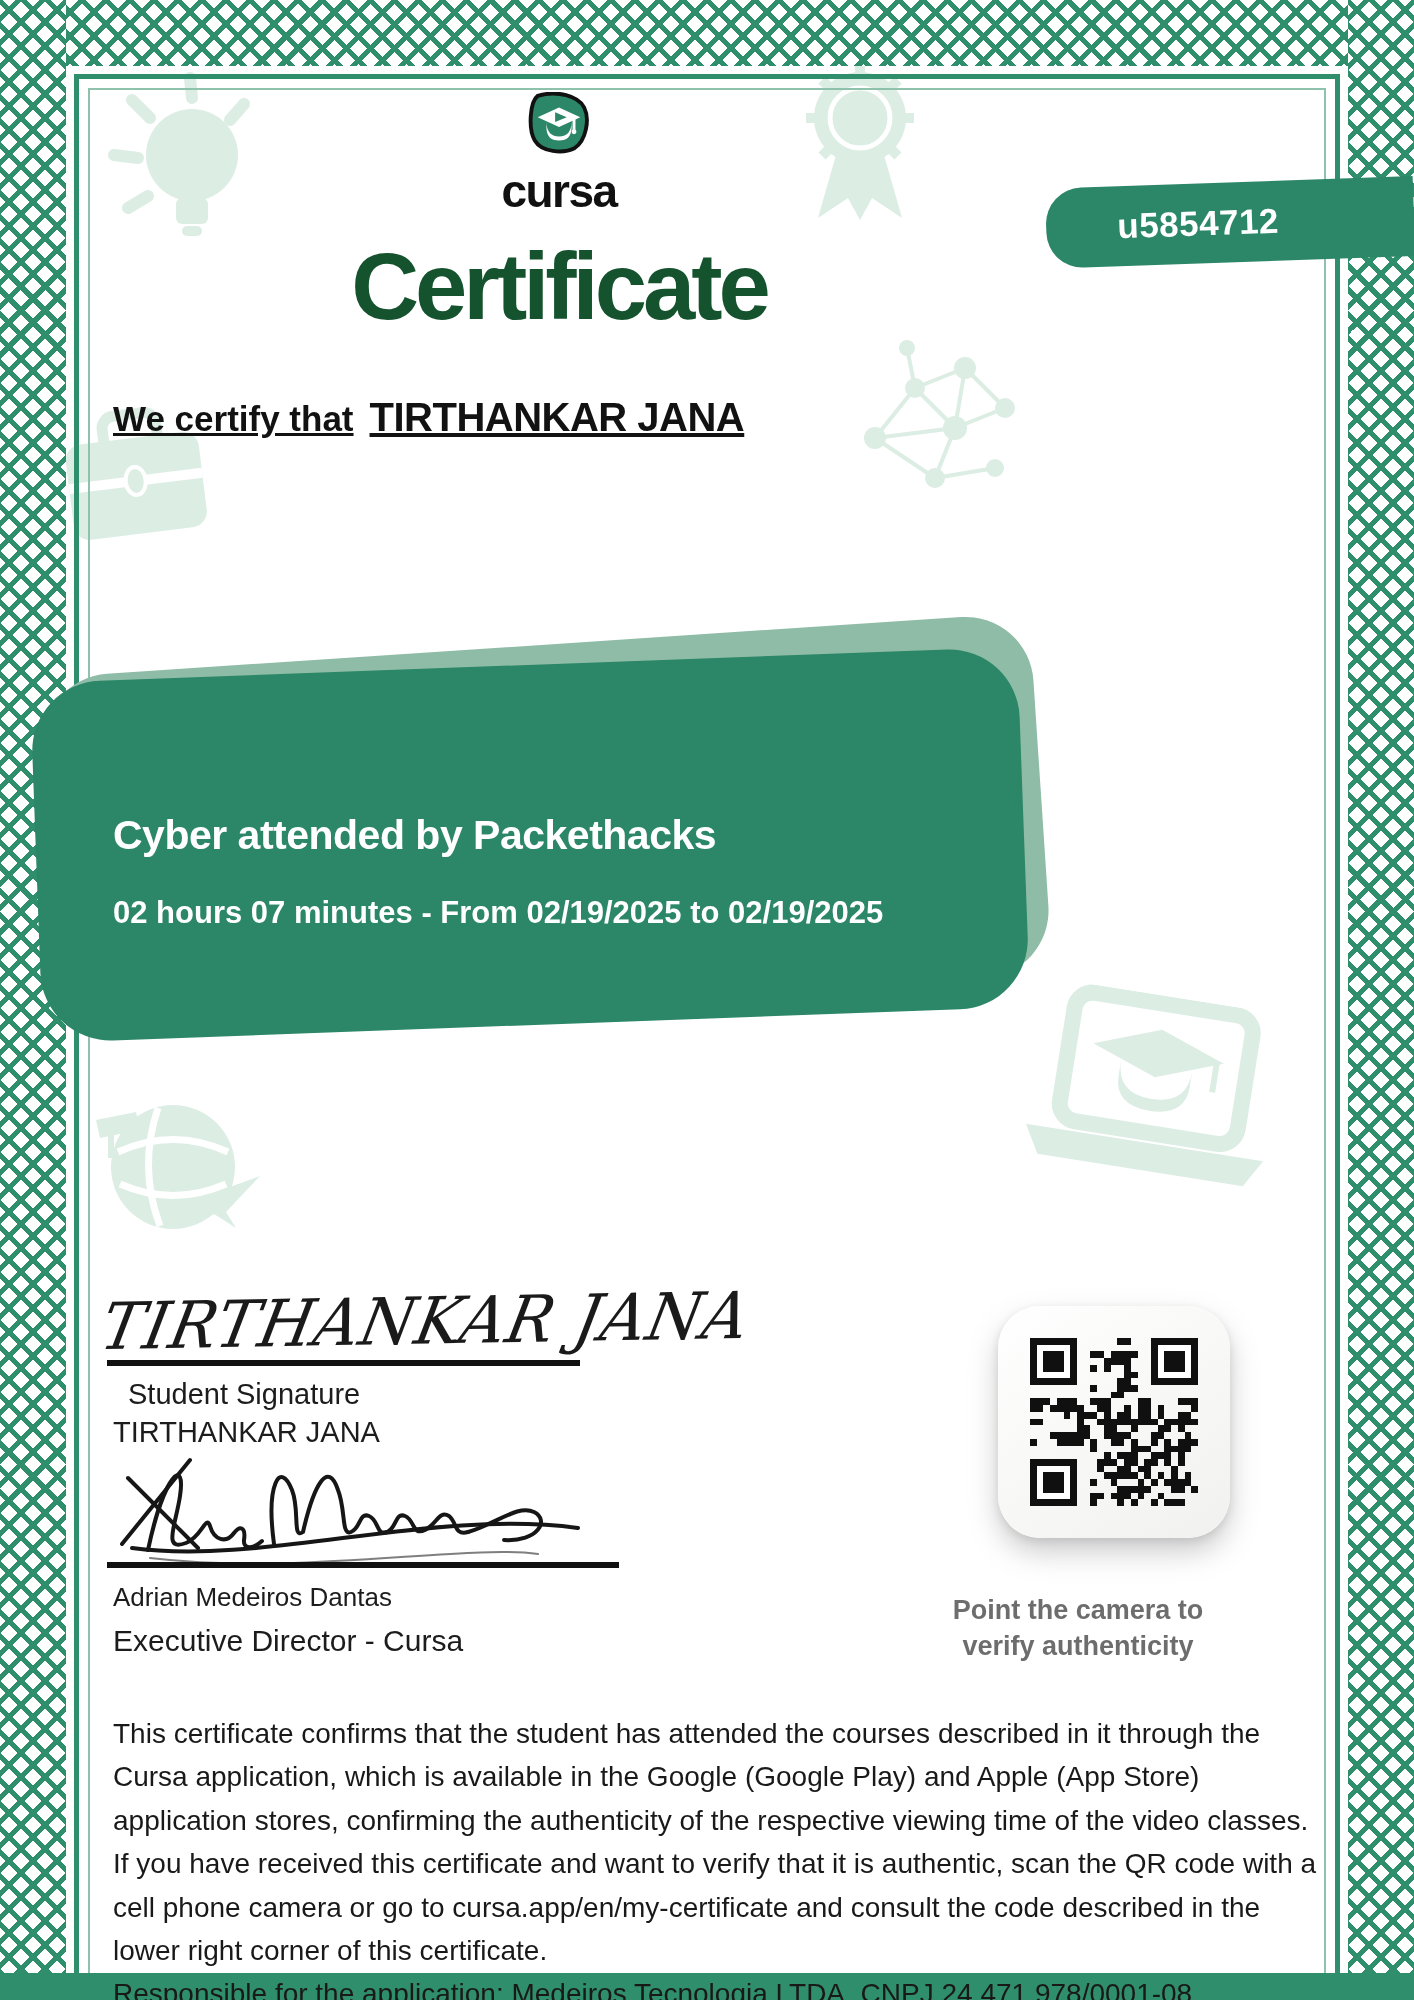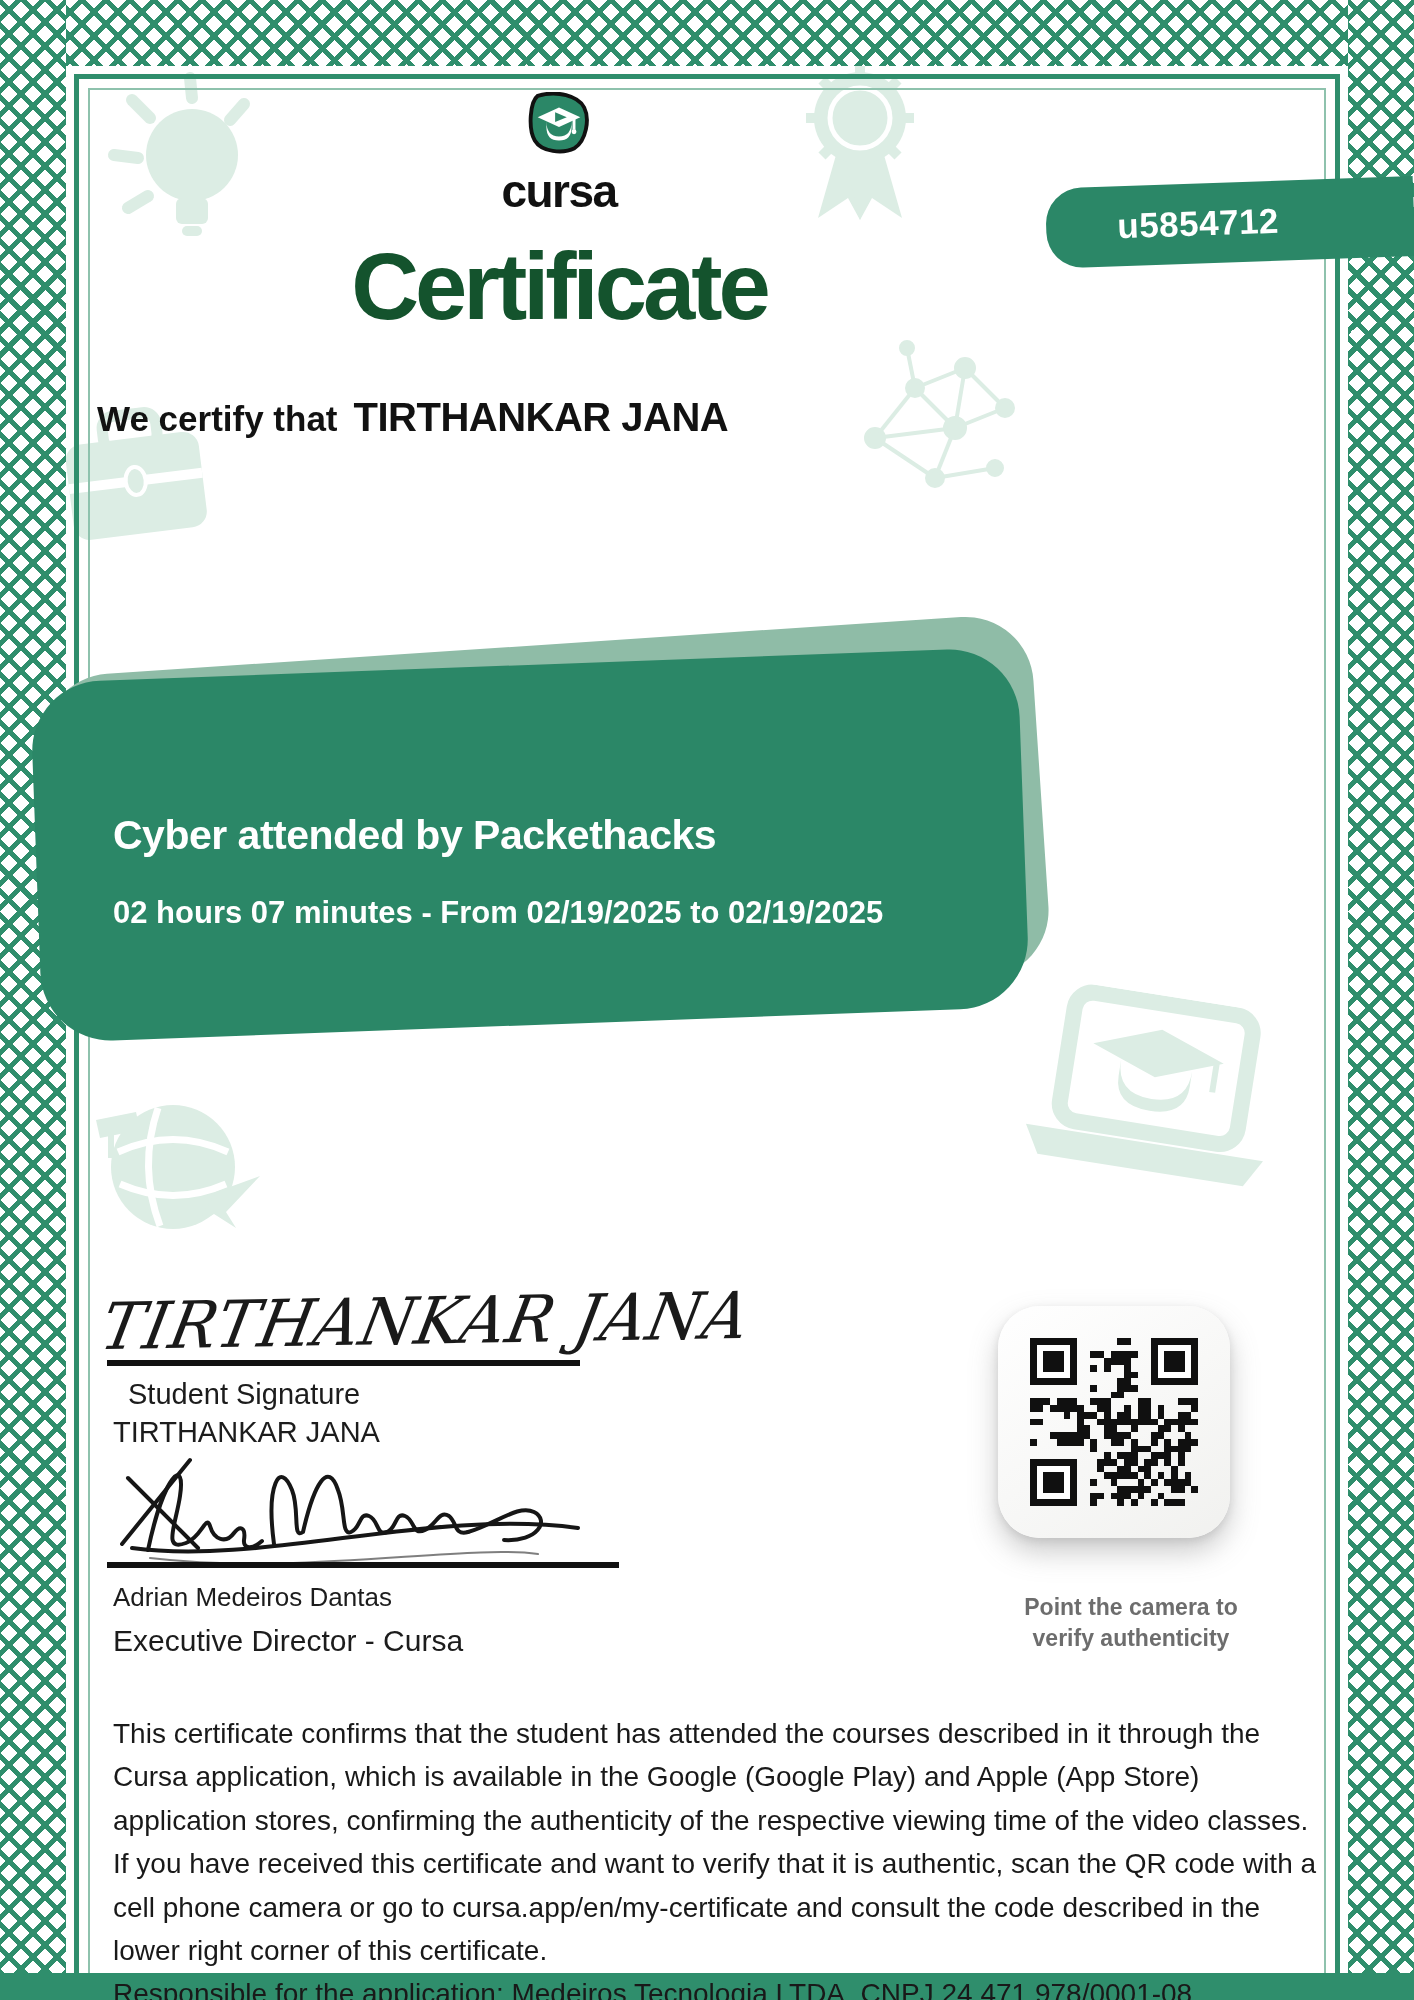--- a/index.html
+++ b/index.html
@@ -32,21 +32,21 @@
   .brand-row{display:inline-flex;align-items:center;gap:10px;flex-direction:column;}
   .brand-text{font-size:46px;font-weight:700;letter-spacing:-1.5px;color:#111;}
   .title{margin-top:20px;font-size:94px;font-weight:800;letter-spacing:-4px;line-height:1.05;color:#14532d;}
 
   .badge{position:absolute;top:176px;right:0;width:368px;height:80px;background:var(--green);
     border-radius:36px 0 0 36px;transform:rotate(-2deg);transform-origin:100% 50%;
     display:flex;align-items:center;justify-content:center;padding-right:64px;z-index:6;}
   .badge span{color:#fff;font-size:35px;font-weight:700;letter-spacing:.5px;}
 
   
-  .intro{position:absolute;left:97px;top:395px;z-index:7;color:var(--ink);}
+  .intro{position:absolute;left:113px;top:395px;z-index:7;color:var(--ink);text-decoration:underline;}
   .intro-line1{display:flex;align-items:baseline;gap:16px;}
   .intro-prefix{font-size:35px;font-weight:700;}
   .intro-name{font-size:40px;font-weight:700;letter-spacing:-.5px;}
   .intro-line2{margin-top:13px;font-size:35px;font-weight:700;}
 
   
   .banner-sage{position:absolute;left:50px;top:645px;width:992px;height:362px;border-radius:68px;
     background:var(--sage);transform:rotate(-3.8deg);z-index:5;}
   .banner-main{position:absolute;left:36px;top:665px;width:988px;height:360px;border-radius:70px;
     background:var(--green);transform:rotate(-2.1deg);z-index:5;}
@@ -64,22 +64,22 @@
   .sig-scribble{position:absolute;left:92px;top:1446px;z-index:7;}
   .sig-line2{position:absolute;left:107px;top:1562px;width:512px;height:6px;background:#111;z-index:7;}
   .dir-name{position:absolute;left:113px;top:1582px;font-size:26px;color:#1c1c1c;z-index:7;}
   .dir-title{position:absolute;left:113px;top:1624px;font-size:30px;color:#1c1c1c;z-index:7;}
 
   
   .qr-card{position:absolute;left:998px;top:1306px;width:232px;height:232px;border-radius:42px;z-index:7;
     background:linear-gradient(145deg,#ffffff,#f1f1ef);
     box-shadow:0 14px 28px rgba(110,110,110,.35), 0 3px 8px rgba(0,0,0,.10);
     display:flex;align-items:center;justify-content:center;}
-  .qr-caption{position:absolute;left:946px;top:1592px;width:370px;text-align:center;z-index:7;
-    font-size:23px;font-weight:700;color:#6d6d6d;line-height:1.35;}
+  .qr-caption{position:absolute;left:893px;top:1592px;width:370px;text-align:center;z-index:7;
+    font-size:27px;font-weight:700;color:#6d6d6d;line-height:1.35;}
 
   
   .footer{position:absolute;left:113px;top:1712px;width:1208px;z-index:7;
     font-size:28px;line-height:1.55;color:#191919;}
   .footer div{margin:0;}
 </style>
 </head>
 <body>
 
 <div class="page">

